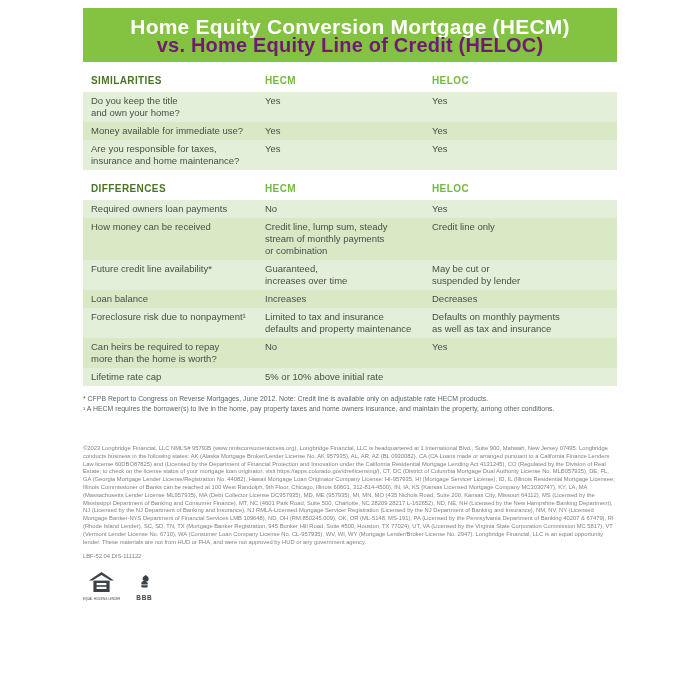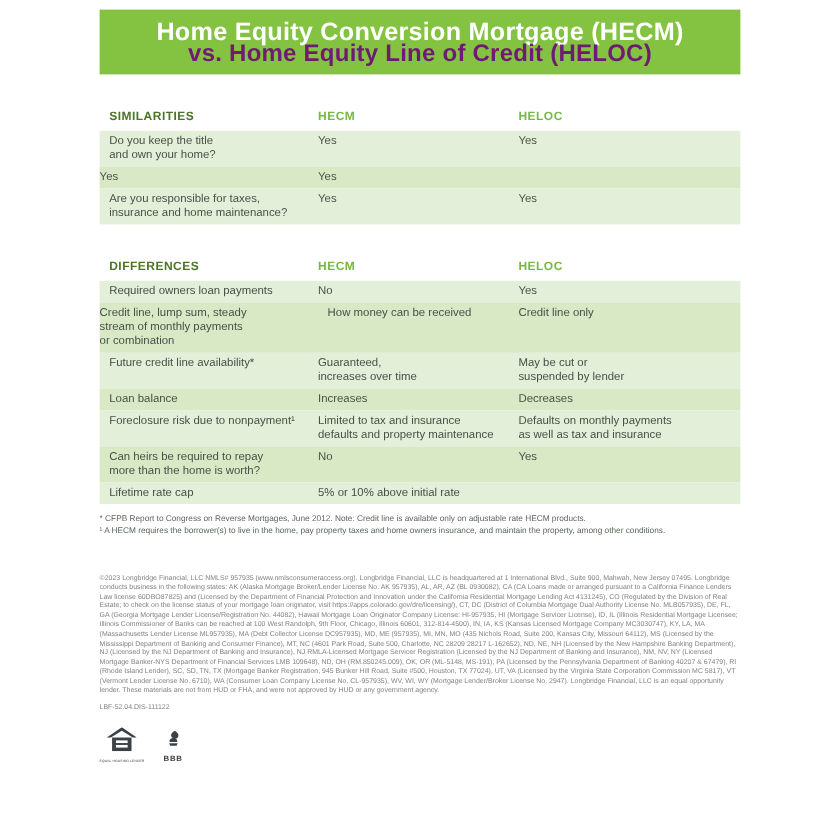--- a/index.html
+++ b/index.html
@@ -10,21 +10,21 @@
   
   .banner { margin:8px 83px 0 83px; height:54px; background:#84c341;
             text-align:center; padding-top:9px; }
   .banner-line1 { font-size:21px; font-weight:bold; color:#ffffff; line-height:19px; letter-spacing:.2px; }
   .banner-line2 { font-size:20px; font-weight:bold; color:#701a75; line-height:19px; letter-spacing:.2px; }
 
   .content { margin:0 83px; }
 
   
   .grid3 { display:grid; grid-template-columns:182px 167px 185px; }
-  .section-header { margin-top:26px; padding:4px 0 6px 0; }
+  .section-header { margin-top:9px; padding:4px 0 6px 0; }
   .section-header .sh-label { font-size:10px; font-weight:bold; color:#4a7527;
                               letter-spacing:.4px; padding-left:8px; }
   .section-header .sh-col { font-size:10px; font-weight:bold; color:#76b843; letter-spacing:.4px; }
 
   
   .row { padding:3px 0; }
   .row .cell { font-size:9.5px; color:#475047; line-height:12px; white-space:pre-line; }
   .row .q { padding-left:8px; padding-right:10px; }
   .row .a { padding-right:10px; }
   .shade-a { background:#e3efd8; }
@@ -63,20 +63,21 @@
       <div class="sh-col">HELOC</div>
     </div>
 
     <div class="row grid3 shade-a">
       <div class="cell q">Do you keep the title
 and own your home?</div>
       <div class="cell a">Yes</div>
       <div class="cell a">Yes</div>
     </div>
     <div class="row grid3 shade-b">
+      <div class="cell q">Money available for immediate use?</div>
       <div class="cell a">Yes</div>
       <div class="cell a">Yes</div>
     </div>
     <div class="row grid3 shade-a">
       <div class="cell q">Are you responsible for taxes,
 insurance and home maintenance?</div>
       <div class="cell a">Yes</div>
       <div class="cell a">Yes</div>
     </div>
 
@@ -85,24 +86,24 @@
       <div class="sh-col">HECM</div>
       <div class="sh-col">HELOC</div>
     </div>
 
     <div class="row grid3 shade-a">
       <div class="cell q">Required owners loan payments</div>
       <div class="cell a">No</div>
       <div class="cell a">Yes</div>
     </div>
     <div class="row grid3 shade-b">
+      <div class="cell q">How money can be received</div>
       <div class="cell a">Credit line, lump sum, steady
 stream of monthly payments
 or combination</div>
-      <div class="cell q">How money can be received</div>
       <div class="cell a">Credit line only</div>
     </div>
     <div class="row grid3 shade-a">
       <div class="cell q">Future credit line availability*</div>
       <div class="cell a">Guaranteed,
 increases over time</div>
       <div class="cell a">May be cut or
 suspended by lender</div>
     </div>
     <div class="row grid3 shade-b">

